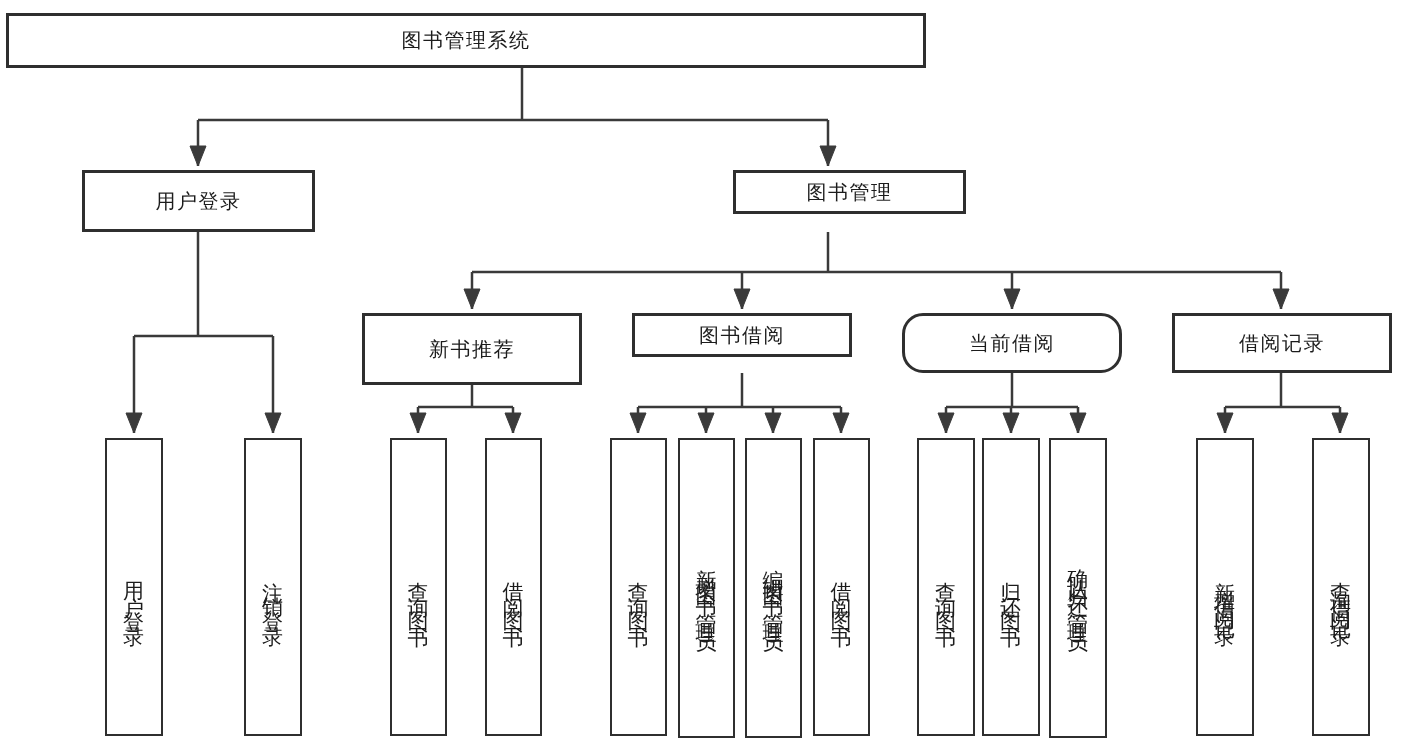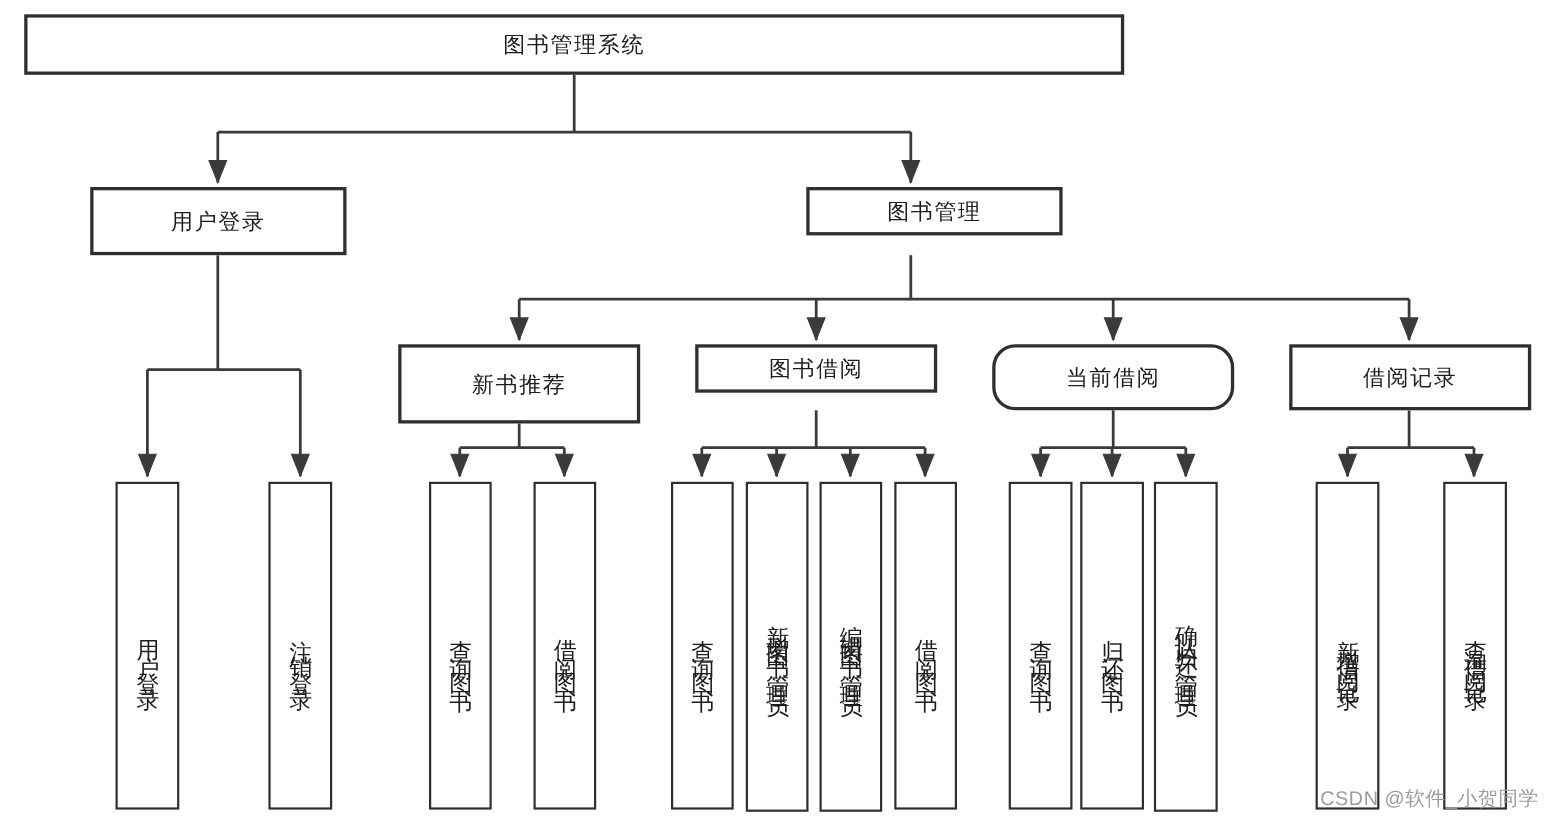--- a/index.html
+++ b/index.html
@@ -110,21 +110,21 @@
       <path d="M1011,407 V433" marker-end="url(#arrow)"></path>
       <path d="M1078,407 V433" marker-end="url(#arrow)"></path>
 
       <path d="M1281,373 V407"></path>
       <path d="M1225,407 H1340"></path>
       <path d="M1225,407 V433" marker-end="url(#arrow)"></path>
       <path d="M1340,407 V433" marker-end="url(#arrow)"></path>
     </g>
   </svg>
 
-  <div class="box" style="left:22px; top:13px; width:1000px; height:55px;">
+  <div class="box" style="left:6px; top:13px; width:920px; height:55px;">
     <span class="hlabel">图书管理系统</span>
   </div>
 
   <div class="box" style="left:82px; top:170px; width:233px; height:62px;">
     <span class="hlabel">用户登录</span>
   </div>
   <div class="box" style="left:733px; top:170px; width:233px; height:44px;">
     <span class="hlabel">图书管理</span>
   </div>
 
@@ -178,15 +178,14 @@
     <span class="vtext ls-mid">确认归还（管理员）</span>
   </div>
 
   <div class="box leaf" style="left:1196px; top:438px; width:58px; height:298px;">
     <span class="vtext ls-mid">新增借阅记录</span>
   </div>
   <div class="box leaf" style="left:1312px; top:438px; width:58px; height:298px;">
     <span class="vtext ls-mid">查询借阅记录</span>
   </div>
 
-  <div class="watermark">CSDN @软件_小贺同学</div>
 
 </div>
 
 </body></html>

